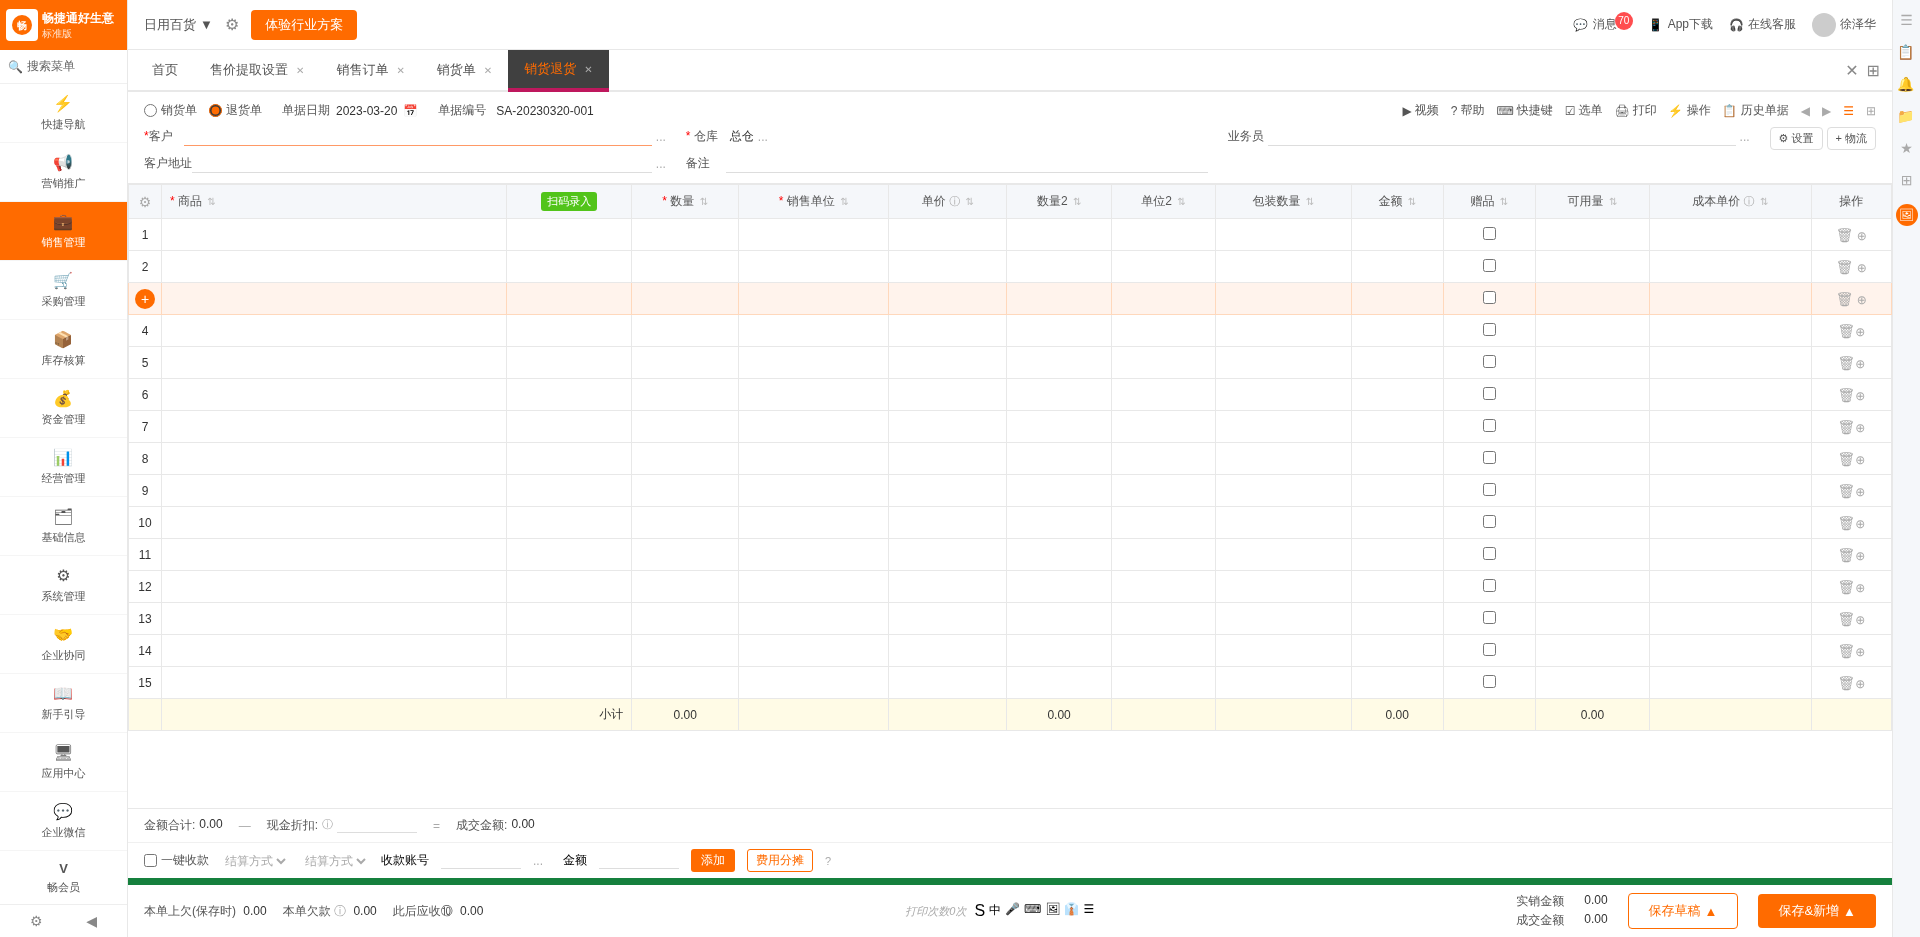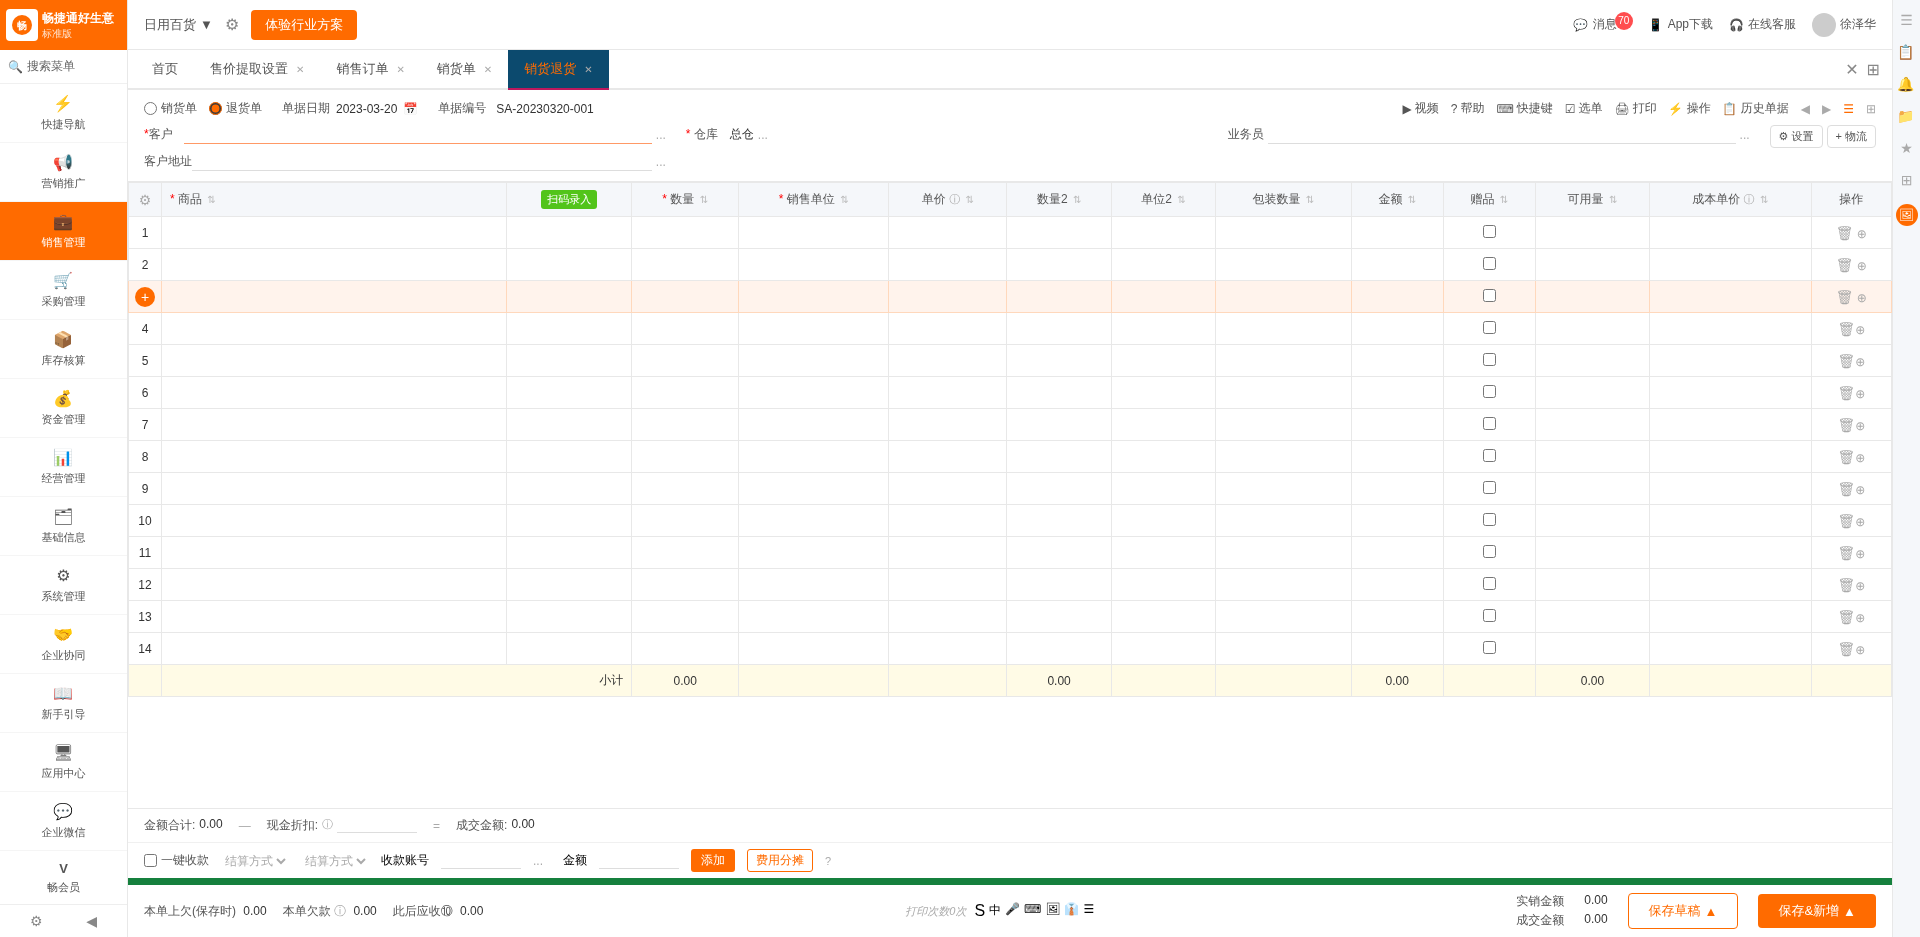--- a/index.html
+++ b/index.html
@@ -26,21 +26,21 @@
     .breadcrumb-select { display: flex; align-items: center; gap: 4px; color: #555; font-size: 13px; cursor: pointer; }
     .top-header-right { display: flex; align-items: center; gap: 16px; font-size: 12px; color: #555; }
     .top-header-right .icon-btn { display: flex; align-items: center; gap: 4px; cursor: pointer; }
     .notification-badge { background: #ff4d4f; color: #fff; border-radius: 50%; width: 18px; height: 18px; font-size: 10px; display: flex; align-items: center; justify-content: center; margin-left: -6px; margin-top: -8px; }
     .btn-experience { background: #ff6b00; color: #fff; border: none; border-radius: 4px; padding: 6px 14px; cursor: pointer; font-size: 13px; }
     .gear-btn { color: #888; cursor: pointer; font-size: 16px; }
 
     
     .tab-bar { background: #fff; display: flex; align-items: center; border-bottom: 2px solid #e8e8e8; flex-shrink: 0; padding: 0 8px; }
     .tab { padding: 10px 16px; cursor: pointer; color: #555; font-size: 13px; display: flex; align-items: center; gap: 6px; border-bottom: 2px solid transparent; margin-bottom: -2px; white-space: nowrap; }
-    .tab.active { color: #ff6b00; border-bottom: 2px solid #be185d; background: #0c4a6e; }
+    .tab.active { color: #ff6b00; border-bottom: 4px solid #be185d; background: #404040; }
     .tab .close-tab { font-size: 10px; color: #aaa; margin-left: 2px; }
     .tab-bar-close { margin-left: auto; font-size: 16px; color: #888; cursor: pointer; padding: 0 4px; }
     .tab-bar-expand { font-size: 16px; color: #888; cursor: pointer; padding: 0 4px; }
 
     
     .content { flex: 1; display: flex; flex-direction: column; overflow: hidden; background: #f5f7fa; }
 
     
     .form-header { background: #fff; padding: 10px 16px; border-bottom: 1px solid #e8e8e8; display: flex; flex-direction: column; gap: 8px; flex-shrink: 0; }
     .form-header-top { display: flex; align-items: center; gap: 20px; }
@@ -320,20 +320,24 @@
           <div class="form-field">
             <label><span>业务员</span></label>
             <input class="field-input" style="border-top: none; border-right: none; border-left: none; border-image: initial; border-bottom: 1px solid rgb(221, 221, 221); outline: none; flex: 1 1 0%; padding: 2px;">
             <span class="dots">...</span>
           </div>
           <div class="form-field">
             <label><span>客户地址</span></label>
             <input class="field-input" style="border-top: none; border-right: none; border-left: none; border-image: initial; border-bottom: 1px solid rgb(221, 221, 221); outline: none; flex: 1 1 0%; padding: 2px;">
             <span class="dots">...</span>
           </div>
+          <div class="form-field">
+            <label><span>备注</span></label>
+            <input class="field-input" style="border-top: none; border-right: none; border-left: none; border-image: initial; border-bottom: 1px solid rgb(221, 221, 221); outline: none; flex: 1 1 0%; padding: 2px; width: 200px;">
+          </div>
         </div>
         <div style="display:flex;flex-direction:row;gap:4px;min-width:80px;">
           <button class="action-small-btn">⚙ 设置</button>
           <button class="action-small-btn">+ 物流</button>
         </div>
       </div>
     </div>
 
     <div class="table-container">
       <table class="data-table">
@@ -618,20 +622,36 @@
               <td></td>
               <td></td>
               <td></td>
               <td class="checkbox-cell"><input type="checkbox" style=""></td>
               <td></td>
               <td></td>
               <td><button class="del-btn">🗑</button><button class="copy-btn">⊕</button></td>
             </tr>
           <tr>
               <td class="row-num">14</td>
+              <td></td>
+              <td></td>
+              <td></td>
+              <td></td>
+              <td></td>
+              <td></td>
+              <td></td>
+              <td></td>
+              <td></td>
+              <td class="checkbox-cell"><input type="checkbox" style=""></td>
+              <td></td>
+              <td></td>
+              <td><button class="del-btn">🗑</button><button class="copy-btn">⊕</button></td>
+            </tr>
+          <tr>
+              <td class="row-num">15</td>
               <td></td>
               <td></td>
               <td></td>
               <td></td>
               <td></td>
               <td></td>
               <td></td>
               <td></td>
               <td></td>
               <td class="checkbox-cell"><input type="checkbox" style=""></td>

